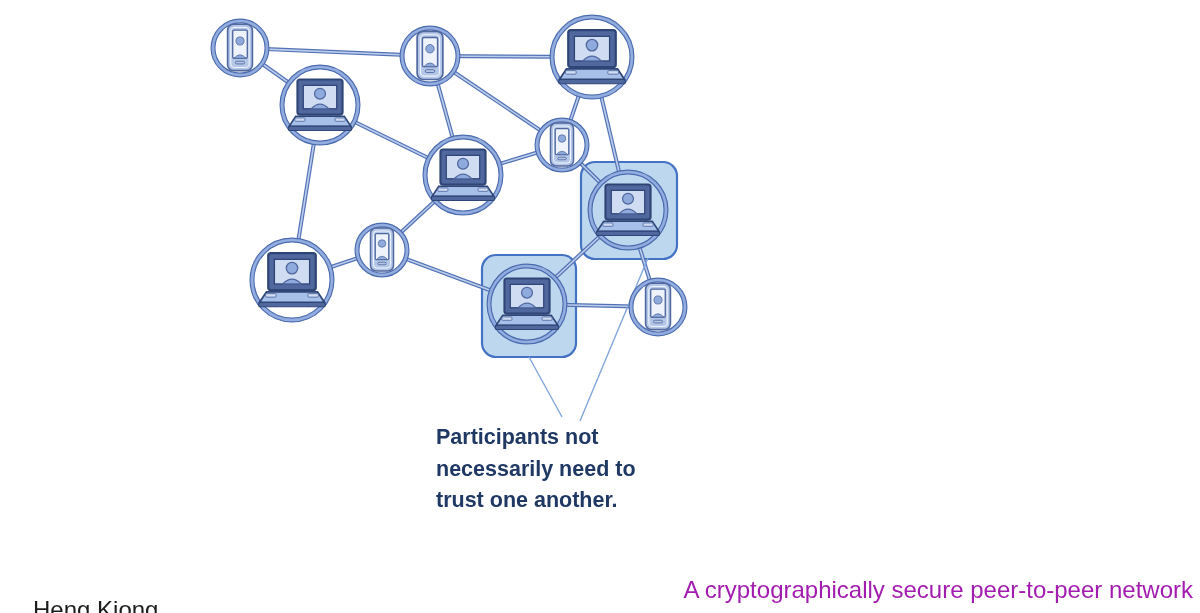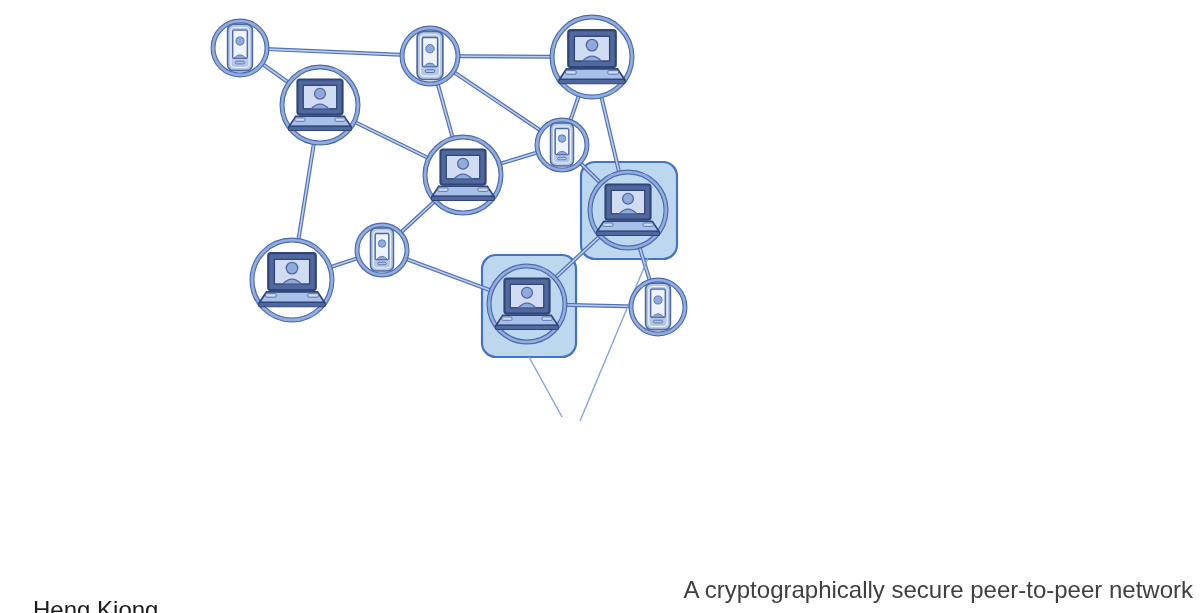--- a/index.html
+++ b/index.html
@@ -25,21 +25,21 @@
     left:33px;top:576px;
     font-size:24px;
     color:#1c1c1c;
     white-space:nowrap;
     margin-top:20px;
   }
   .footer-title{
     position:absolute;
     right:7px;top:576px;
     font-size:24px;
-    color:#404040;
+    color:#a21caf;
     white-space:nowrap;
   }
 </style>
 </head>
 <body>
 
 <div id="slide">
 
   <svg id="diagram" width="1200" height="613" viewBox="0 0 1200 613">
       <defs>
@@ -161,17 +161,22 @@
         <use href="#ic-laptop" x="485.2" y="266.798" width="83.60000000000001" height="83.60000000000001"></use>
       </g>
       <g>
         <circle cx="658" cy="307" r="27" fill="#ffffff" stroke="#93ade0" stroke-width="3.4"></circle>
         <circle cx="658" cy="307" r="28.9" fill="none" stroke="#4a6bae" stroke-width="1.2"></circle>
         <circle cx="658" cy="307" r="25.1" fill="none" stroke="#4a6bae" stroke-width="1.2"></circle>
         <use href="#ic-phone" x="631" y="280" width="54" height="54"></use>
       </g>
     </svg>
 
+  <div class="callout-text">
+    <div>Participants not</div>
+    <div>necessarily need to</div>
+    <div>trust one another.</div>
+  </div>
 
   <div class="footer-author">Heng Kiong</div>
   <div class="footer-title">A cryptographically secure peer-to-peer network</div>
 
 </div>
 
 </body></html>

